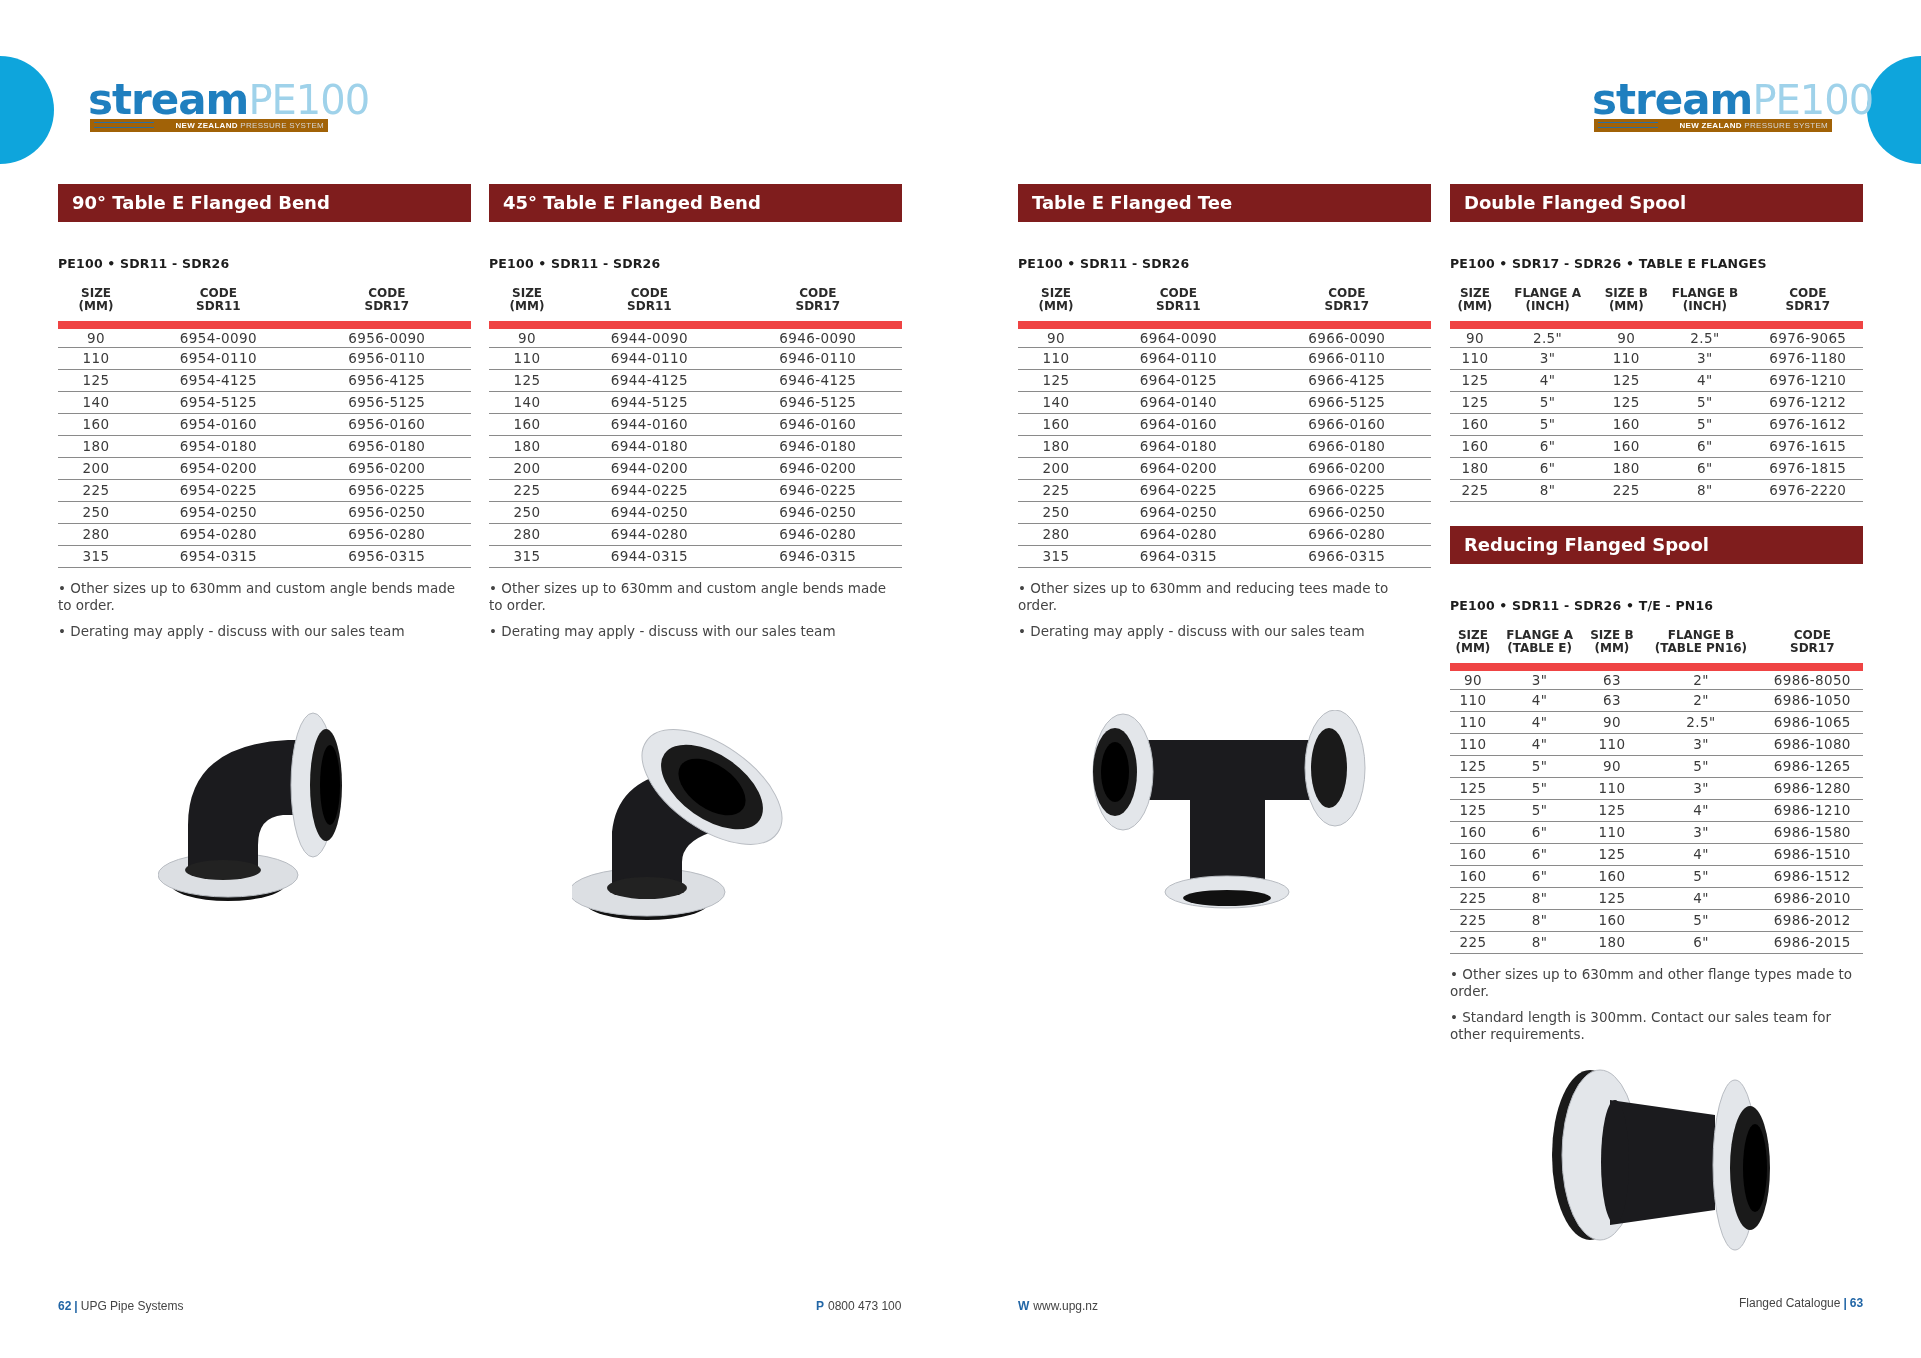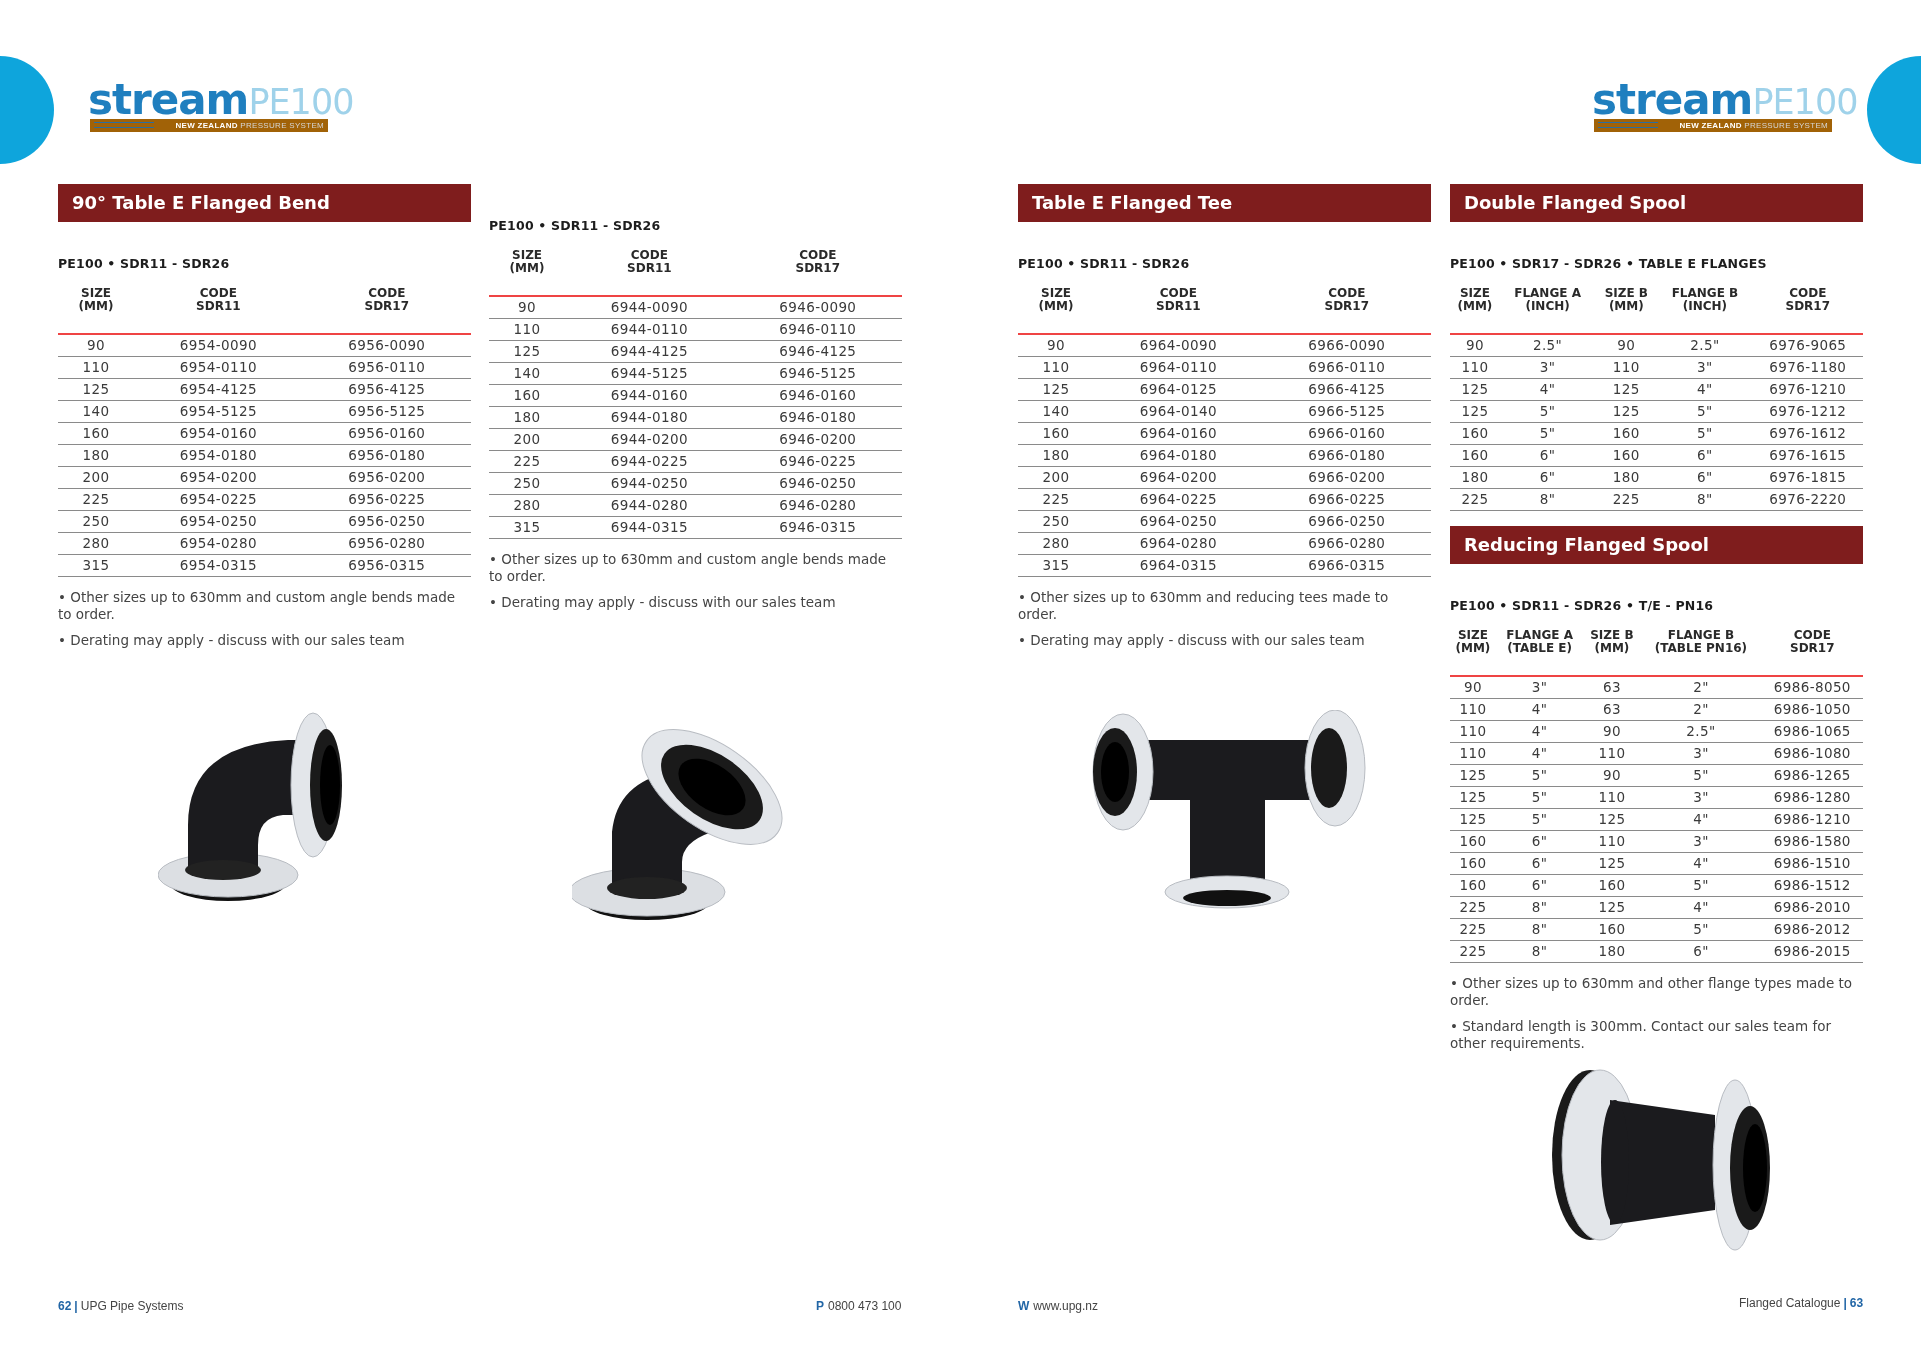--- a/index.html
+++ b/index.html
@@ -6,32 +6,32 @@
   html, body { width: 1921px; height: 1358px; background: #ffffff; overflow: hidden; }
   body { position: relative; font-family: "Liberation Sans", sans-serif; color: #333; }
 
   .circle { position: absolute; width: 108px; height: 108px; border-radius: 50%; background: #0ea5dc; }
   .circle.left { left: -54px; top: 56px; }
   .circle.right { left: 1867px; top: 56px; }
 
   .logo { position: absolute; top: 82px; width: 240px; height: 52px; }
   .logo .word { position: absolute; left: 0; top: -4px; font-family: "DejaVu Sans", sans-serif; font-size: 42px; letter-spacing: -1px; line-height: 44px; }
   .logo .word .s1 { color: #1f7fbf; font-weight: bold; }
-  .logo .word .s2 { color: #9fd2ea; font-weight: normal; font-size: 35px; }
+  .logo .word .s2 { color: #9fd2ea; font-weight: normal; font-size: 40px; }
   .logo .bar { position: absolute; left: 2px; top: 37px; width: 238px; height: 13px; background: #a16207; }
   .logo .bar .wave { position: absolute; left: 4px; top: 3px; width: 60px; height: 6px; border-top: 1px solid #2b6e9e; border-bottom: 1px solid #2b6e9e; }
   .logo .bar .tag { position: absolute; right: 4px; top: 0; font-size: 8px; line-height: 13px; color: #fff; font-weight: bold; letter-spacing: 0.3px; white-space: nowrap; }
   .logo .bar .tag .light { font-weight: normal; color: #d6d6d6; }
 
   .section { position: absolute; }
   .sec-head { height: 38px; background: #7f1d1d; color: #ffffff; font-family: "DejaVu Sans", sans-serif; font-weight: bold; font-size: 18px; line-height: 38px; padding-left: 14px; }
   .sec-sub { margin-top: 34px; font-family: "DejaVu Sans", sans-serif; font-weight: bold; font-size: 12.5px; color: #1d1d1d; letter-spacing: 0.2px; }
 
   table { border-collapse: collapse; width: 100%; margin-top: 16px; }
-  th { font-family: "DejaVu Sans", sans-serif; font-weight: bold; font-size: 12px; color: #2a2a2a; line-height: 13px; padding-bottom: 20px; text-align: center; border-bottom: 2px solid #ef4444; vertical-align: bottom; }
+  th { font-family: "DejaVu Sans", sans-serif; font-weight: bold; font-size: 12px; color: #2a2a2a; line-height: 13px; padding-bottom: 8px; text-align: center; border-bottom: 8px solid #ef4444; vertical-align: bottom; }
   td { font-family: "DejaVu Sans", sans-serif; font-size: 13.5px; color: #3a3a3a; height: 22px; text-align: center; border-bottom: 1px solid #8a8a8a; letter-spacing: 0.4px; }
 
   .notes { margin-top: 12px; font-family: "DejaVu Sans", sans-serif; font-size: 13.5px; color: #444; line-height: 17px; }
   .notes p { margin-bottom: 9px; }
 
   .product { position: absolute; }
   .footer { position: absolute; top: 1299px; font-family: "Liberation Sans", sans-serif; font-size: 12px; color: #444; white-space: nowrap; }
   .footer .num { color: #2266a6; font-weight: bold; }
   .footer .sep { color: #2266a6; font-weight: bold; padding: 0 3px; }
   .footer .key { color: #2266a6; font-weight: bold; padding-right: 4px; }
@@ -135,20 +135,21 @@
         </tr>
       </tbody>
     </table>
   <div class="notes">
     <p>• Other sizes up to 630mm and custom angle bends made to order.</p>
     <p>• Derating may apply - discuss with our sales team</p>
   </div>
 </div>
 
 <div class="section" style="left:489px; top:184px; width:413px;">
+  <div class="sec-head">45° Table E Flanged Bend</div>
   <div class="sec-sub">PE100 • SDR11 - SDR26</div>
   <table>
       <thead>
         <tr>
           <th>
             <div>SIZE</div>
             <div>(MM)</div>
           </th>
           <th>
             <div>CODE</div>

